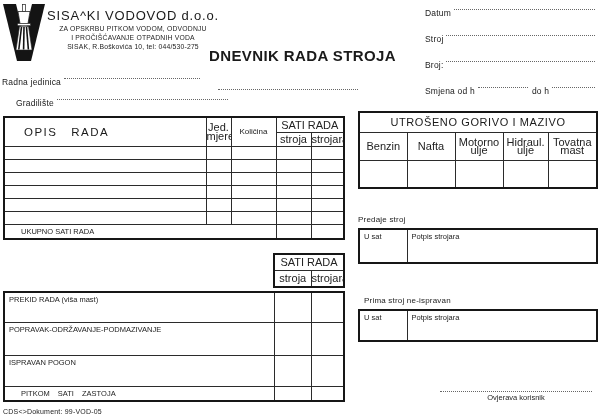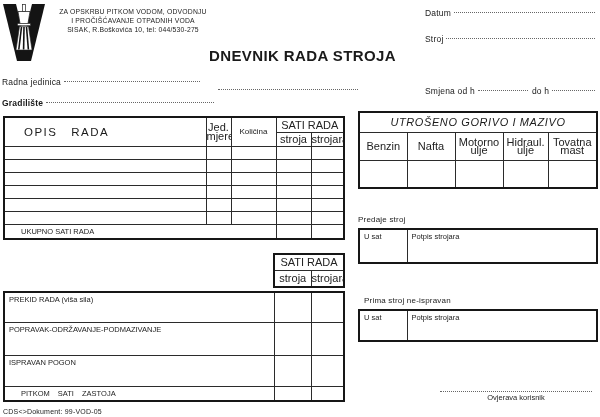--- a/index.html
+++ b/index.html
@@ -14,41 +14,41 @@
   .co-sub { font-size:6.8px; line-height:8.8px; letter-spacing:0.2px; color:#222; white-space:nowrap; }
 
   .title { position:absolute; left:205px; top:47px; width:195px; text-align:center;
            font-size:15px; font-weight:bold; letter-spacing:0.4px; white-space:nowrap; }
 
   .operator { position:absolute; left:218px; top:83px; width:140px; text-align:center; }
   .operator .line { height:7px; border-bottom:1px dotted #666; }
   .operator .cap { font-size:7.5px; margin-top:2px; color:#222; }
 
   
-  .field { position:absolute; display:flex; align-items:center; font-size:8.5px; letter-spacing:0.2px; }
+  .field { position:absolute; display:flex; align-items:flex-start; font-size:8.5px; letter-spacing:0.2px; }
   .field .lab { white-space:nowrap; }
   .field .dl { flex:1; border-bottom:1px dotted #666; margin:0 0 2px 3px; height:2px; }
   .field .dl.fx { flex:none; width:50px; }
   .field .lab2 { margin-left:4px; white-space:nowrap; }
 
   
   table.tbl { position:absolute; border-collapse:collapse; table-layout:fixed; background:#fff; }
   table.tbl td { border:1px solid #2b2b2b; overflow:hidden; }
   table.thick { border:2px solid #161616; }
   table.thick td { border:1px solid #2b2b2b; }
 
   .small { font-size:11px; color:#222; }
   .c { text-align:center; vertical-align:middle; }
   .pre { white-space:pre-line; line-height:8.5px; }
   .opis { font-size:11.5px; letter-spacing:1.5px; word-spacing:9px; padding-left:19px; vertical-align:middle; }
   .kol { font-size:8px; }
   .lbl-top { font-size:7.5px; vertical-align:top; padding:2px 4px; color:#222; }
   .lbl-mid { font-size:7.5px; vertical-align:middle; padding:0 16px; color:#222; }
   .spaced { word-spacing:6px; }
-  .fuel-title { font-size:11px; letter-spacing:0.6px; text-align:center; vertical-align:middle;font-style:italic; }
+  .fuel-title { font-size:11px; letter-spacing:0.6px; text-align:center; vertical-align:middle; }
 
   .plain-label { position:absolute; font-size:8px; color:#222; letter-spacing:0.2px; }
 
   .ovjerava { position:absolute; left:440px; top:384px; width:152px; text-align:center; }
   .ovjerava .line { height:8px; border-bottom:1px dotted #666; }
   .ovjerava .cap { font-size:7.5px; margin-top:1px; color:#222; }
 
   .doccode { position:absolute; left:3px; top:408px; font-size:7px; color:#222; letter-spacing:0.2px; }
 </style>
 </head>
@@ -62,51 +62,56 @@
     <rect x="20.4" y="0.5" width="3.2" height="7" fill="#ffffff" stroke="#222" stroke-width="0.7"></rect>
     <polygon points="16,7.5 28,7.5 26,19.5 18,19.5" fill="#ffffff" stroke="#222" stroke-width="0.8"></polygon>
     <rect x="15.5" y="19.5" width="13" height="2.2" fill="#ffffff" stroke="#222" stroke-width="0.6"></rect>
     <polygon points="17.5,22.5 26.5,22.5 30,46 14,46" fill="#ffffff" stroke="#222" stroke-width="0.6"></polygon>
     <line x1="19.5" y1="23" x2="16.8" y2="45.5" stroke="#141414" stroke-width="1.6"></line>
     <line x1="22" y1="23" x2="21.6" y2="45.5" stroke="#141414" stroke-width="1.6"></line>
     <line x1="24.5" y1="23" x2="26.4" y2="45.5" stroke="#141414" stroke-width="1.6"></line>
   </svg>
 
   <div class="company">
+    <div class="co-name">SISA^KI VODOVOD d.o.o.</div>
     <div class="co-sub">ZA OPSKRBU PITKOM VODOM, ODVODNJU</div>
     <div class="co-sub">I PROČIŠĆAVANJE OTPADNIH VODA</div>
     <div class="co-sub">SISAK, R.Boškovića 10, tel: 044/530-275</div>
   </div>
 
   <div class="title">DNEVNIK RADA STROJA</div>
 
   <div class="operator">
     <div class="line"></div>
   </div>
 
   <div class="field" style="left:425px; top:8px; width:170px;">
     <span class="lab">Datum</span>
     <span class="dl"></span>
   </div>
   <div class="field" style="left:425px; top:34px; width:170px;">
     <span class="lab">Stroj</span>
+    <span class="dl"></span>
+  </div>
+  <div class="field" style="left:425px; top:60px; width:170px;">
+    <span class="lab">Broj:</span>
     <span class="dl"></span>
   </div>
   <div class="field" style="left:425px; top:86px; width:170px;">
     <span class="lab">Smjena od h</span>
     <span class="dl fx"></span>
     <span class="lab2">do h</span>
     <span class="dl"></span>
   </div>
 
   <div class="field" style="left:2px; top:77px; width:198px;">
     <span class="lab">Radna jedinica</span>
     <span class="dl"></span>
   </div>
-  <div class="field" style="left:2px; top:98px; width:212px;font-weight:bold;">
+  <div class="field" style="left:16px; top:98px; width:212px;">
     <span class="lab">Gradilište</span>
     <span class="dl"></span>
   </div>
 
   <table class="tbl thick" style="left:3px; top:116px; width:340px;border-radius:10px;">
     <colgroup>
       <col style="width:202px">
         <col style="width:25px">
         <col style="width:45px">
         <col style="width:35px">
@@ -191,21 +196,21 @@
     </table>
 
   <table class="tbl thick" style="left:3px; top:291px; width:340px;">
     <colgroup>
         <col style="width:270px">
         <col style="width:37px">
         <col style="width:33px">
       </colgroup>
     <tbody>
         <tr style="height:30px;">
-      <td class="lbl-top">PREKID RADA (viša sila)</td>
+      <td class="lbl-top">PREKID RADA (viša mast)</td>
       <td></td>
           <td></td>
     </tr>
     <tr style="height:33px;">
       <td class="lbl-top">POPRAVAK-ODRŽAVANJE-PODMAZIVANJE</td>
       <td></td>
           <td></td>
     </tr>
     <tr style="height:31px;">
       <td class="lbl-top">ISPRAVAN POGON</td>

